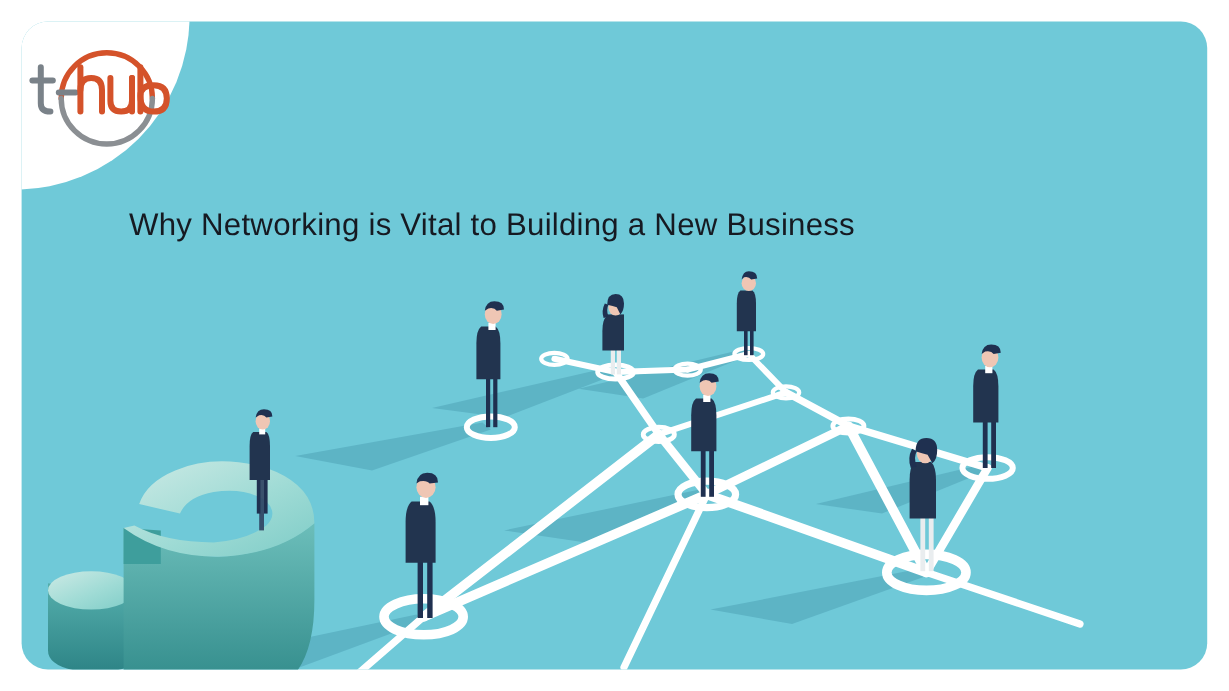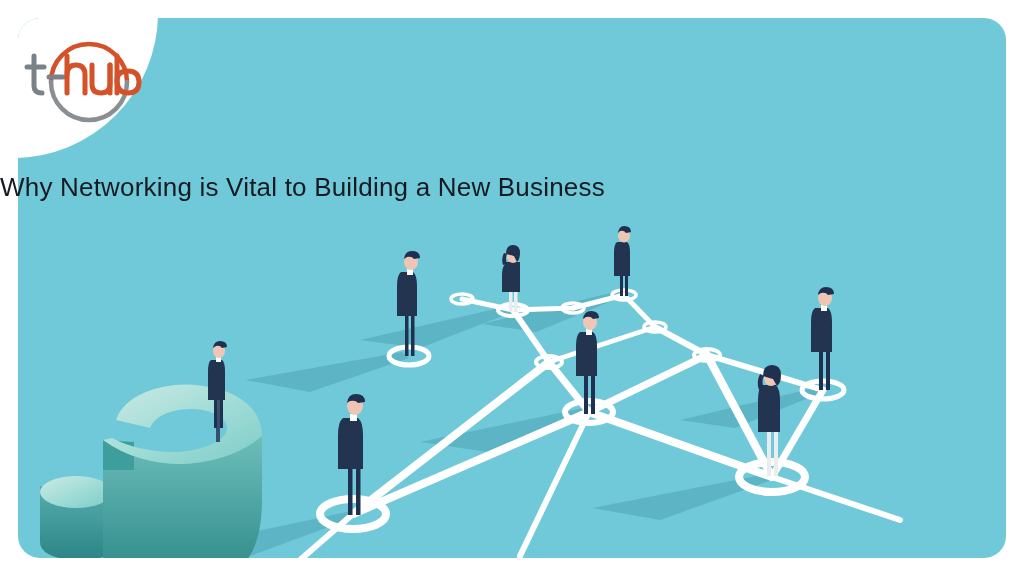--- a/index.html
+++ b/index.html
@@ -47,21 +47,21 @@
     height: 110px;
     z-index: 6;
   }
 
   
   #title {
     position: absolute;
     left: 0;
     top: 172px;
     width: 820px;
-    text-align: left;
+    text-align: center;
     font-size: 26px;
     font-weight: 500;
     letter-spacing: .2px;
     color: #161a22;
     z-index: 5;
     white-space: nowrap;
   }
 
   
   #illustration {

